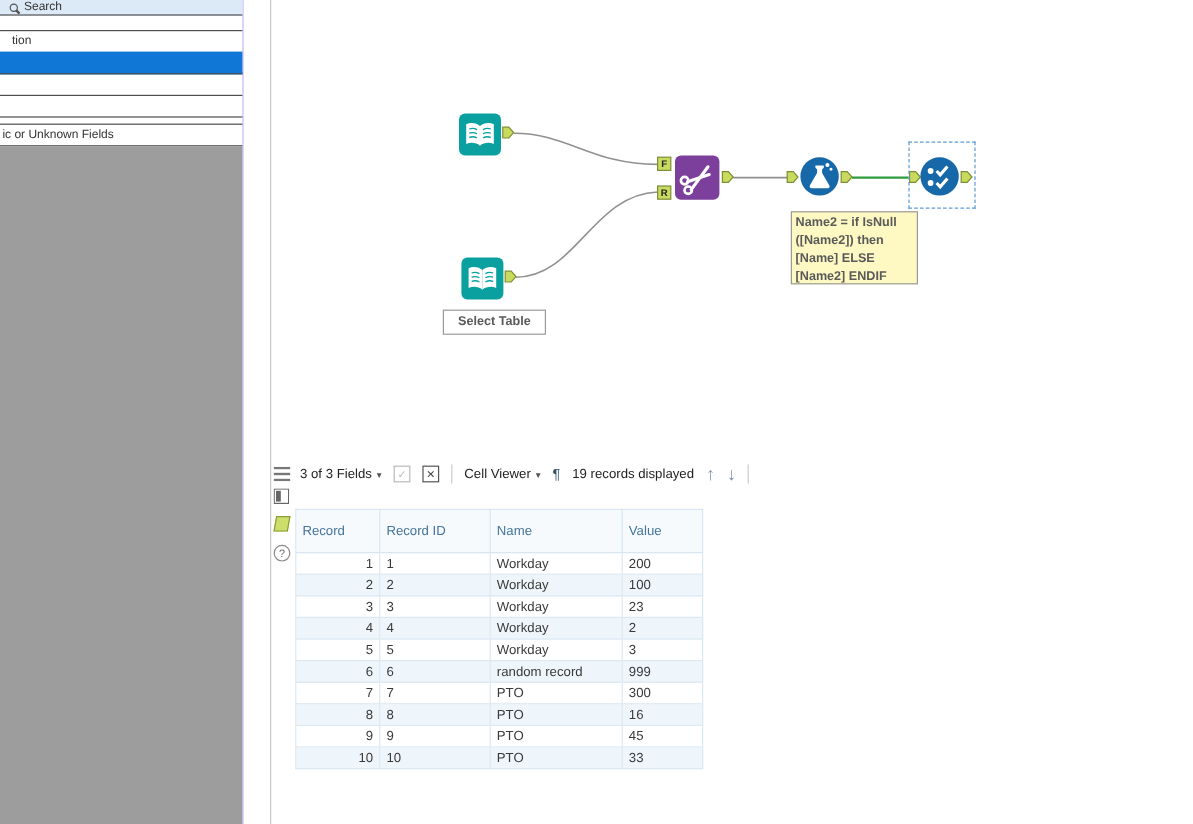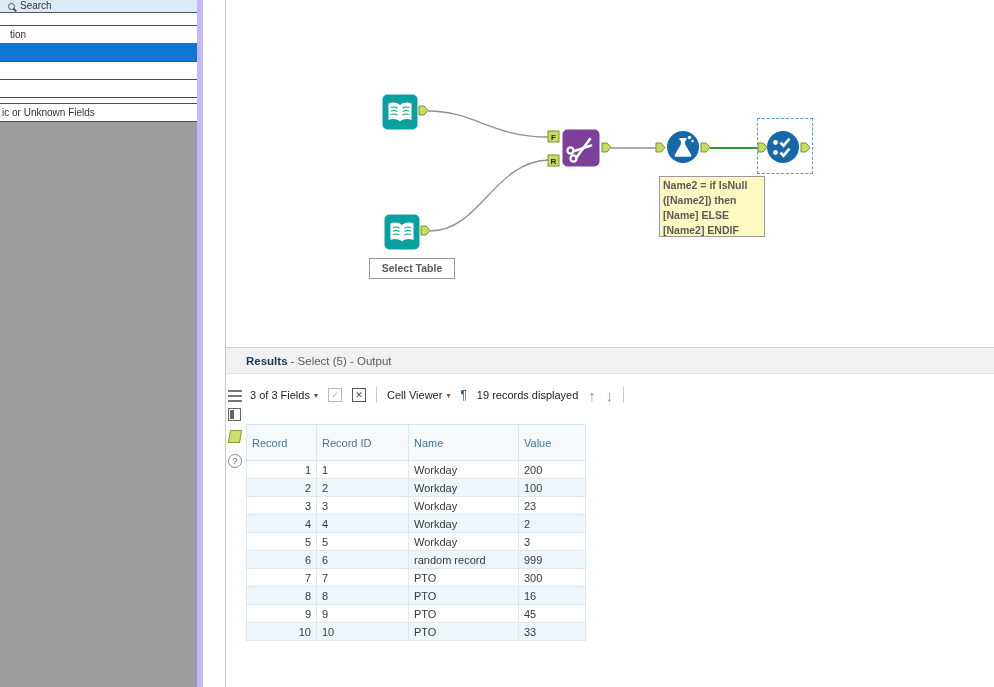--- a/index.html
+++ b/index.html
@@ -2,21 +2,21 @@
 <html><head>
 <meta charset="utf-8">
 <style>
   * { box-sizing: border-box; margin: 0; padding: 0; }
   html, body { width: 994px; height: 687px; overflow: hidden; background: #fff; }
   .app { position: relative; width: 994px; height: 687px; background: #fff;
          font-family: "Liberation Sans", sans-serif; }
 
   
   .config-panel { position: absolute; left: 0; top: 0; width: 203px; height: 687px;
-                  background: #fff; border-right: 6px solid #c4b5fd; }
+                  background: #fff; border-right: 1px solid #c4b5fd; }
   .cfg-row { position: absolute; left: 0; width: 100%; font-size: 10px; color: #333;
              border-bottom: 1px solid #4d4d4d; overflow: hidden; }
   .search-row { top: 0; height: 13px; background: #dce9f6; border-bottom: 1px solid #555;
                 display: flex; align-items: flex-end; padding: 0 0 1px 8px; }
   .mag { width: 7px; height: 7px; border: 1.5px solid #555; border-radius: 50%;
          position: relative; margin: 0 5px 1px 0; flex: 0 0 auto; }
   .mag::after { content: ""; position: absolute; width: 4px; height: 1.5px; background: #555;
                 transform: rotate(45deg); right: -3px; bottom: -1px; }
   .cfg-header   { top: 25px; height: 36px; border-top: 1px solid #4d4d4d; line-height: 17px; padding-left: 10px; }
   .cfg-selected { top: 43px; height: 19px; background: #1177d7; }
@@ -211,24 +211,20 @@
     <div class="cfg-row cfg-r3"></div>
     <div class="cfg-row cfg-thin"></div>
     <div class="cfg-row cfg-unknown">
       <span>ic or Unknown Fields</span>
     </div>
     <div class="cfg-gray"></div>
   </div>
 
   <div class="vdivider"></div>
 
-  <div class="results-header">
-    <span class="rh-bold">Results</span>
-    <span class="rh-rest"> - Select (5) - Output</span>
-  </div>
 
   <div class="strip-icon si1">
     <svg width="14" height="12" viewBox="0 0 14 12">
       <rect y="0" width="14" height="2" fill="#777"></rect>
       <rect y="5" width="14" height="2" fill="#777"></rect>
       <rect y="10" width="14" height="2" fill="#777"></rect>
     </svg>
   </div>
   <div class="strip-icon si2">
     <svg width="13" height="13" viewBox="0 0 13 13">

